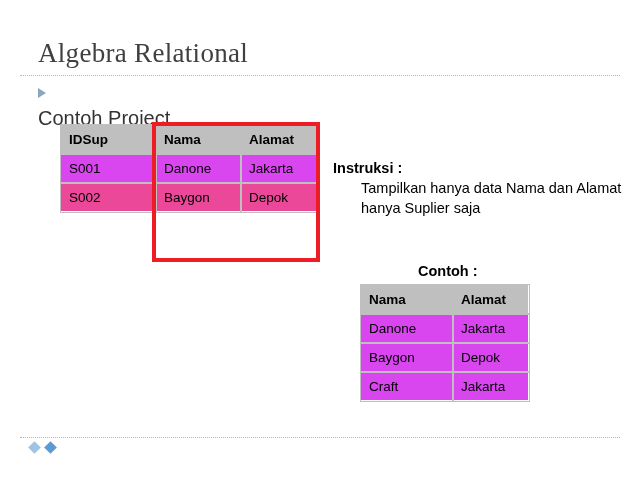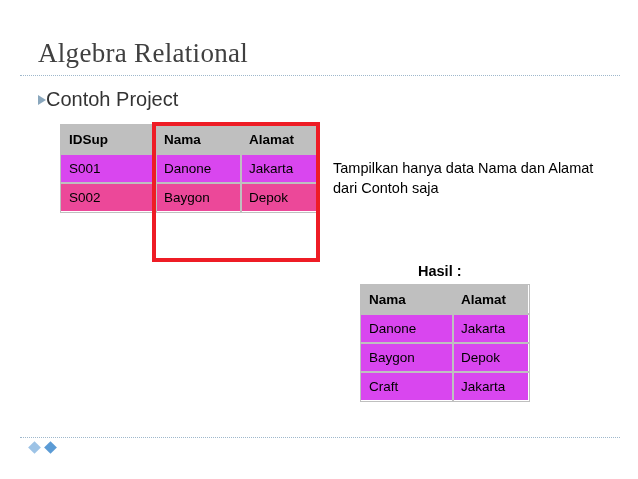--- a/index.html
+++ b/index.html
@@ -35,21 +35,23 @@
     height: 0;
     border-top: 1px dotted #9fb8cc;
   }
 
   
   .bullet-row {
     position: absolute;
     left: 38px;
     top: 88px;
     display: flex;
-    align-items: center;
+    align-items: flex-start;
+    gap: 9px;
+    flex-direction: column;
   }
   .bullet-marker {
     width: 0;
     height: 0;
     border-left: 8px solid #8aa7bd;
     border-top: 5px solid transparent;
     border-bottom: 5px solid transparent;
   }
   .bullet-text {
     font-size: 20px;
@@ -116,20 +118,21 @@
   .instruksi .lbl {
     font-size: 14.5px;
     font-weight: bold;
     color: #000000;
     line-height: 20px;
   }
   .instruksi .body {
     font-size: 14.5px;
     color: #000000;
     line-height: 20px;
+    margin-left: 28px;
   }
 
   
   .hasil-label {
     position: absolute;
     left: 418px;
     top: 263px;
     font-size: 14.5px;
     font-weight: bold;
     color: #000000;
@@ -205,25 +208,26 @@
         <td>Baygon</td>
         <td>Depok</td>
       </tr>
     </tbody>
   </table>
 </div>
 
 <div class="red-box"></div>
 
 <div class="instruksi">
+  <div class="lbl">Instruksi :</div>
   <div class="body">Tampilkan hanya data Nama dan Alamat</div>
-  <div class="body">dari Contoh saja</div>
-</div>
-
-<div class="hasil-label">Hasil :</div>
+  <div class="body">hanya Suplier saja</div>
+</div>
+
+<div class="hasil-label">Contoh :</div>
 
 <div class="res-table-wrap">
   <table class="grid res-table">
     <colgroup>
         <col class="c1">
         <col class="c2">
       </colgroup>
     <tbody>
       <tr class="head">
         <th>Nama</th>

